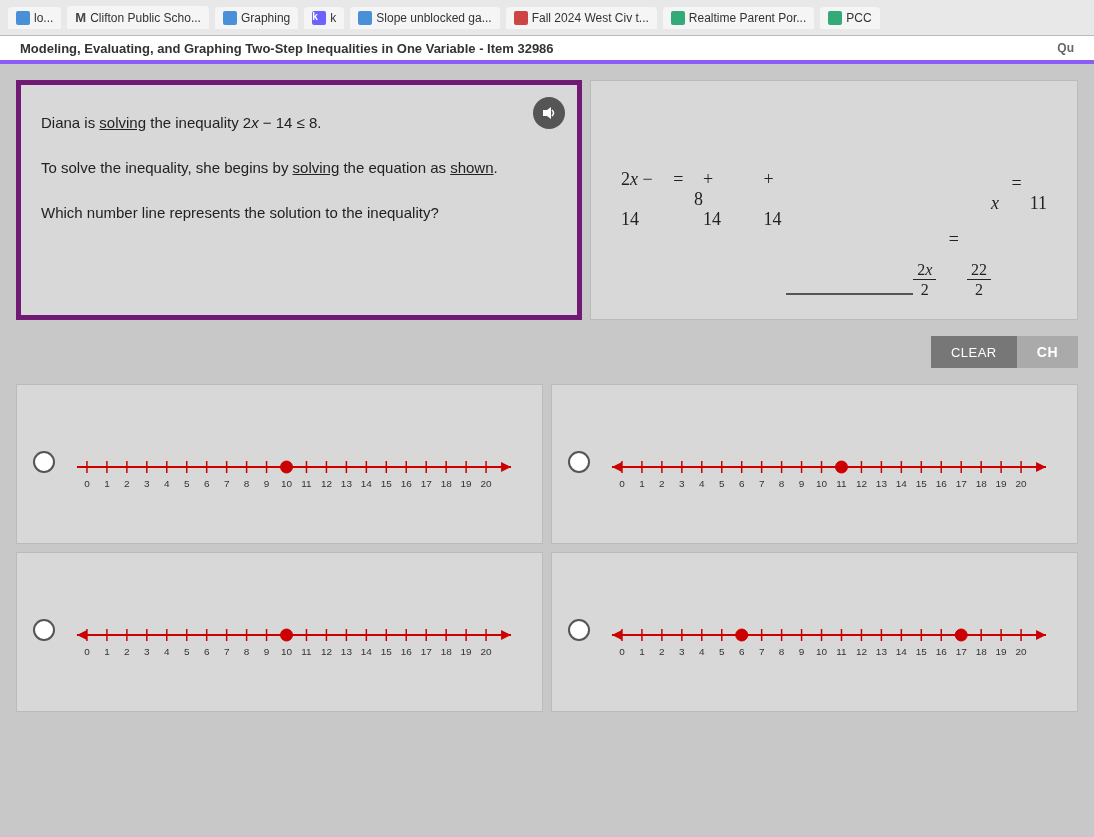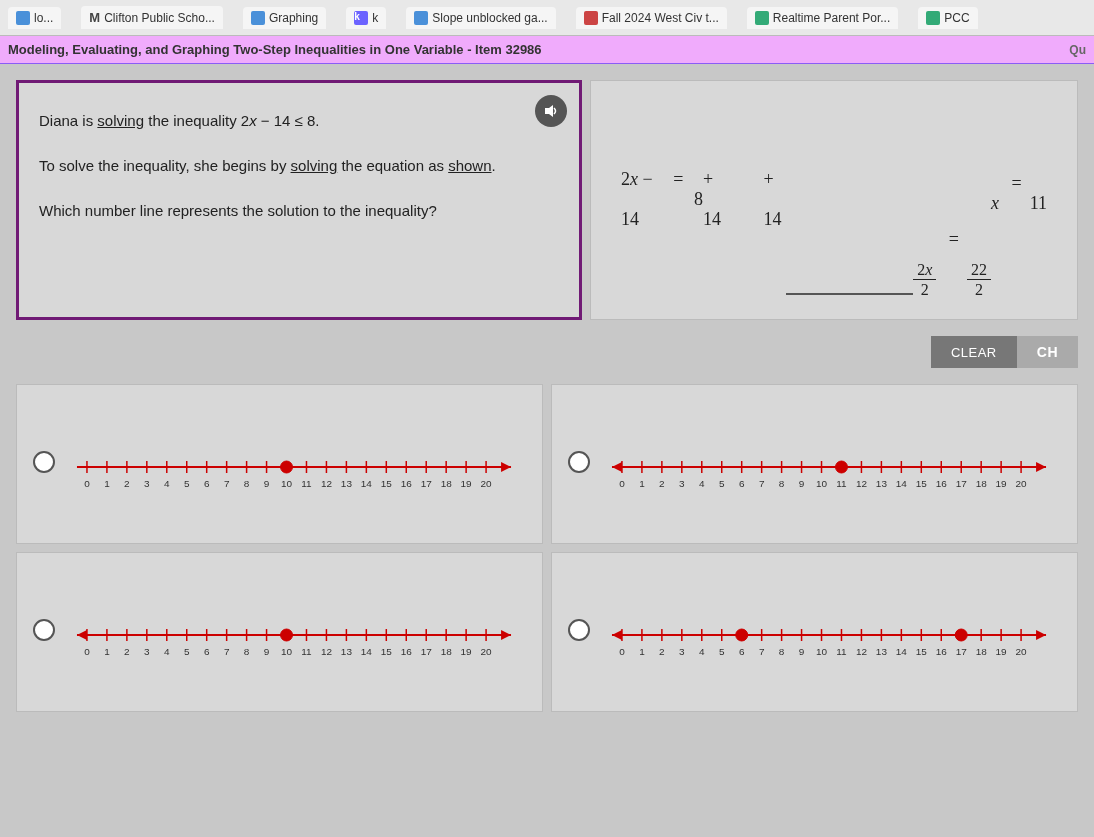--- a/index.html
+++ b/index.html
@@ -11,21 +11,21 @@
       overflow-x: hidden;
     }
 
     
     .tab-bar {
       background: #e8e8e8;
       height: 36px;
       display: flex;
       align-items: center;
       padding: 0 8px;
-      gap: 20px;
+      gap: 6px;
       font-size: 12px;
       color: #333;
       border-bottom: 1px solid #bbb;
     }
     .tab-item {
       display: flex;
       align-items: center;
       gap: 4px;
       padding: 4px 8px;
       background: #f5f5f5;
@@ -47,47 +47,47 @@
       font-size: 10px;
       font-weight: bold;
       display: flex;
       align-items: center;
       justify-content: center;
       border-radius: 2px;
     }
 
     
     .page-title-bar {
-      background: #f0abfc;
+      background: #ffffff;
       height: 28px;
       display: flex;
       align-items: center;
-      padding: 0 8px;
+      padding: 0 20px;
       font-size: 13px;
       font-weight: 600;
       color: #333;
-      border-bottom: 1px solid #8b5cf6;
+      border-bottom: 4px solid #8b5cf6;
     }
 
     
     .main-content {
       padding: 16px;
       background: #c8c8c8;
     }
 
     
     .top-panel {
       display: flex;
       gap: 8px;
       margin-bottom: 16px;
     }
 
     .problem-box {
       background: #d8d8d8;
-      border: 3px solid #701a75;
+      border: 5px solid #701a75;
       flex: 1.4;
       padding: 24px 20px;
       min-height: 240px;
       position: relative;
     }
 
     .problem-text {
       font-size: 15px;
       color: #222;
       line-height: 1.8;

